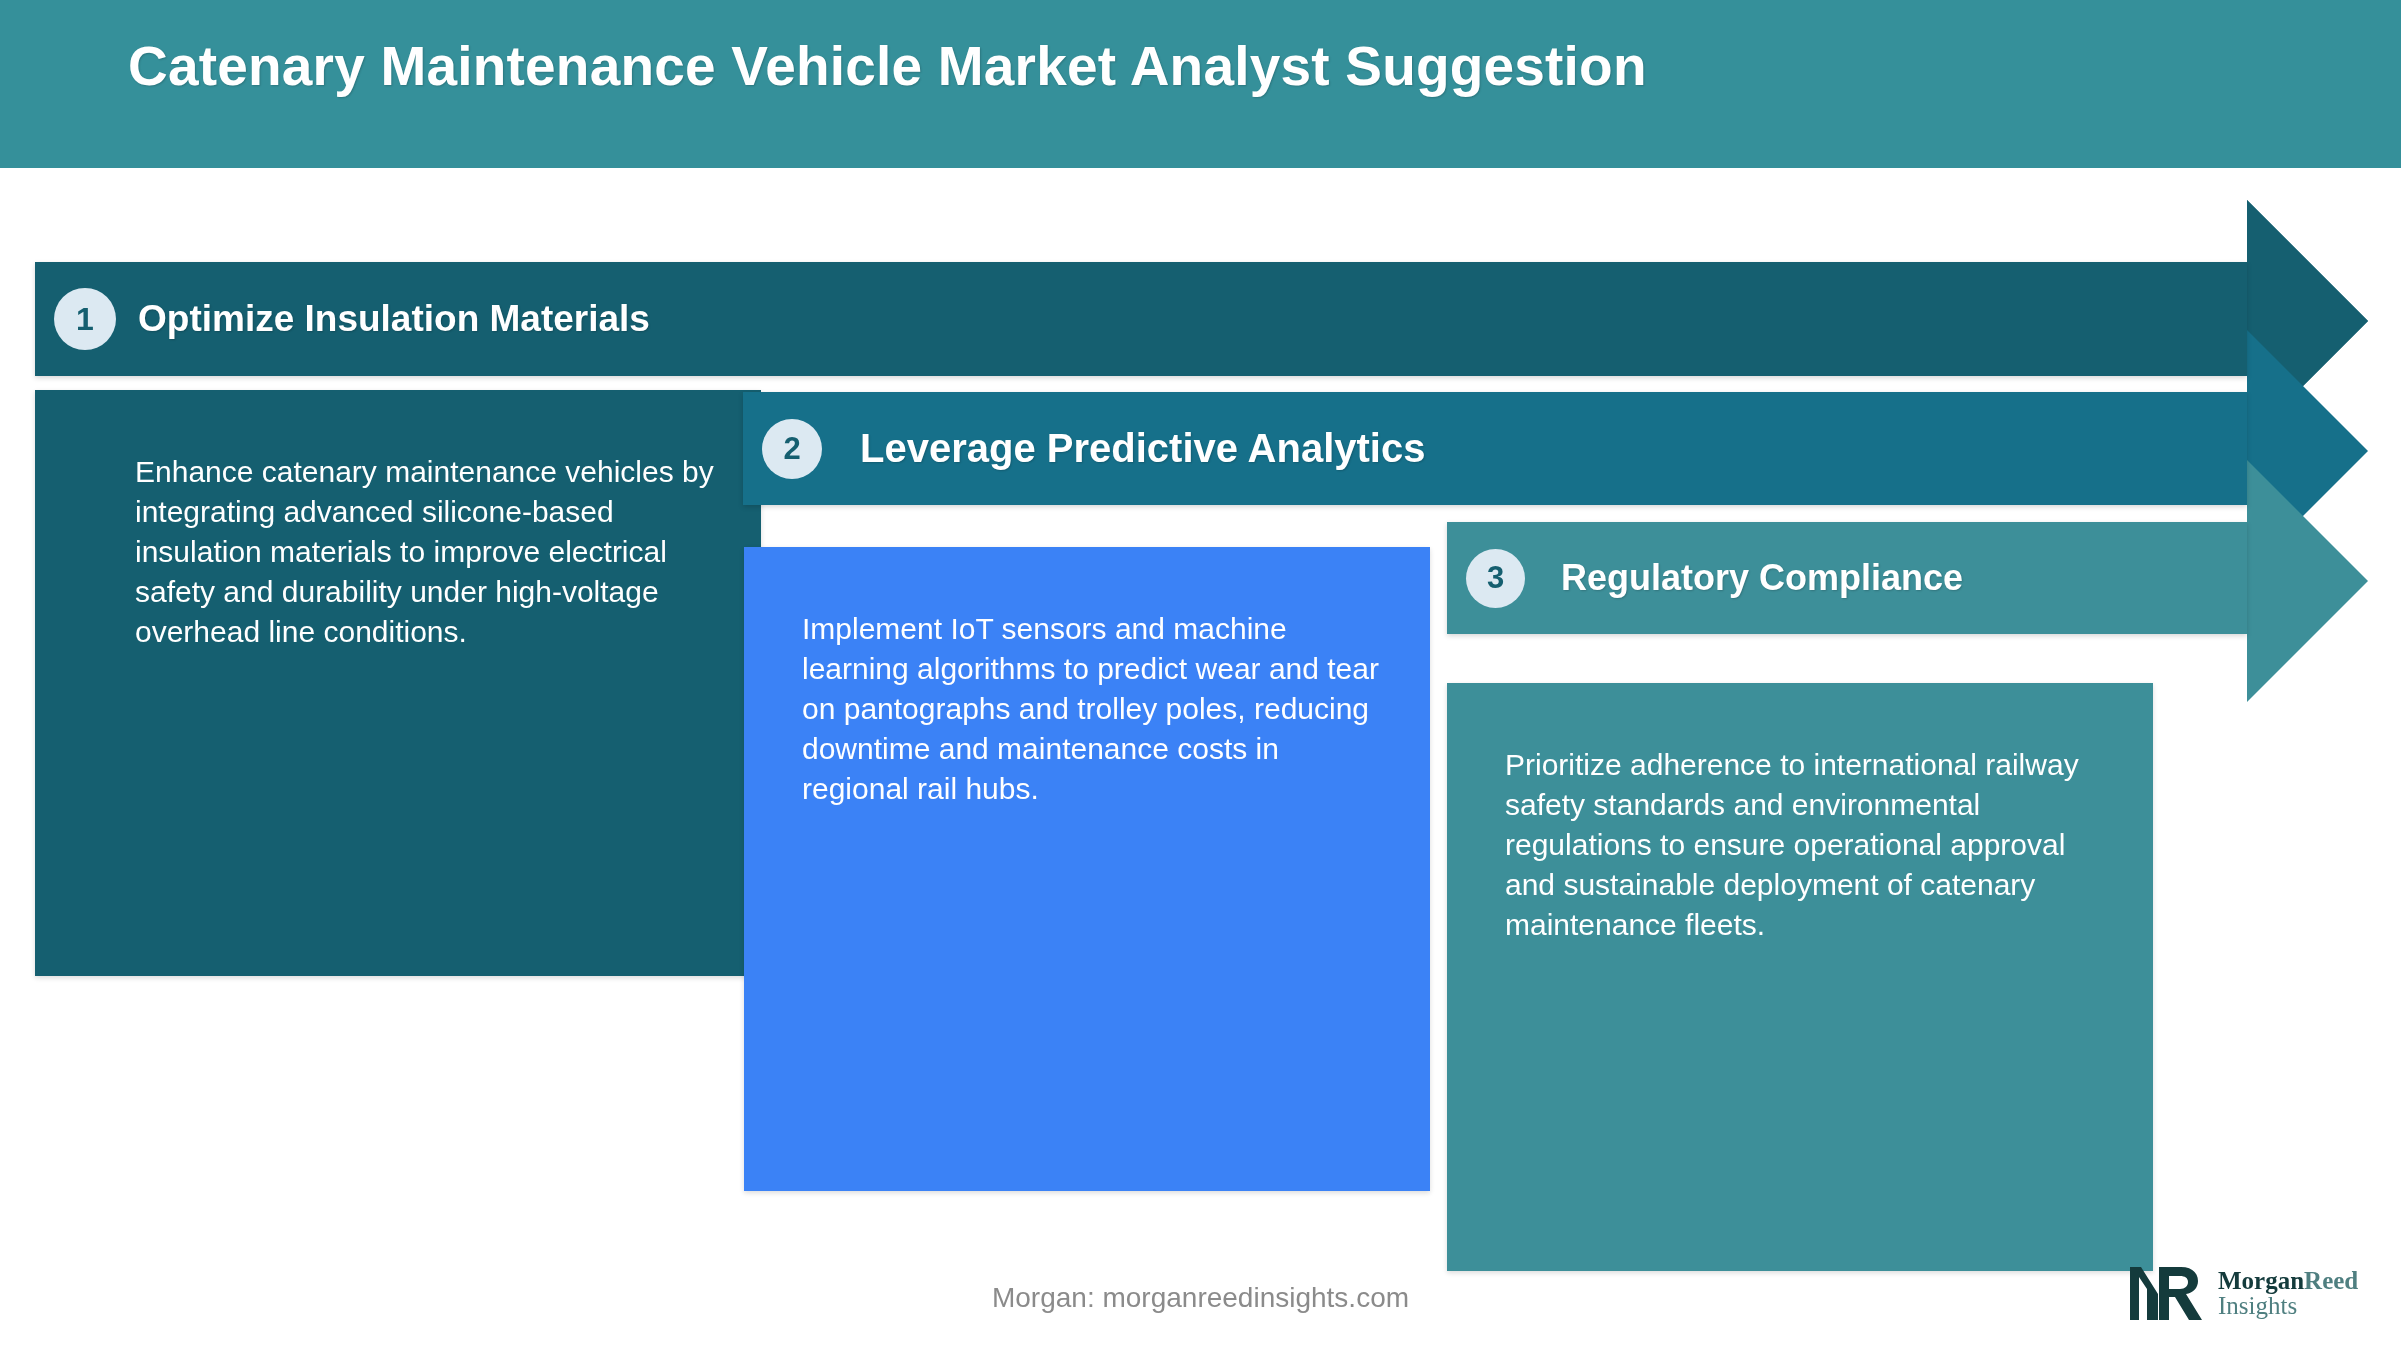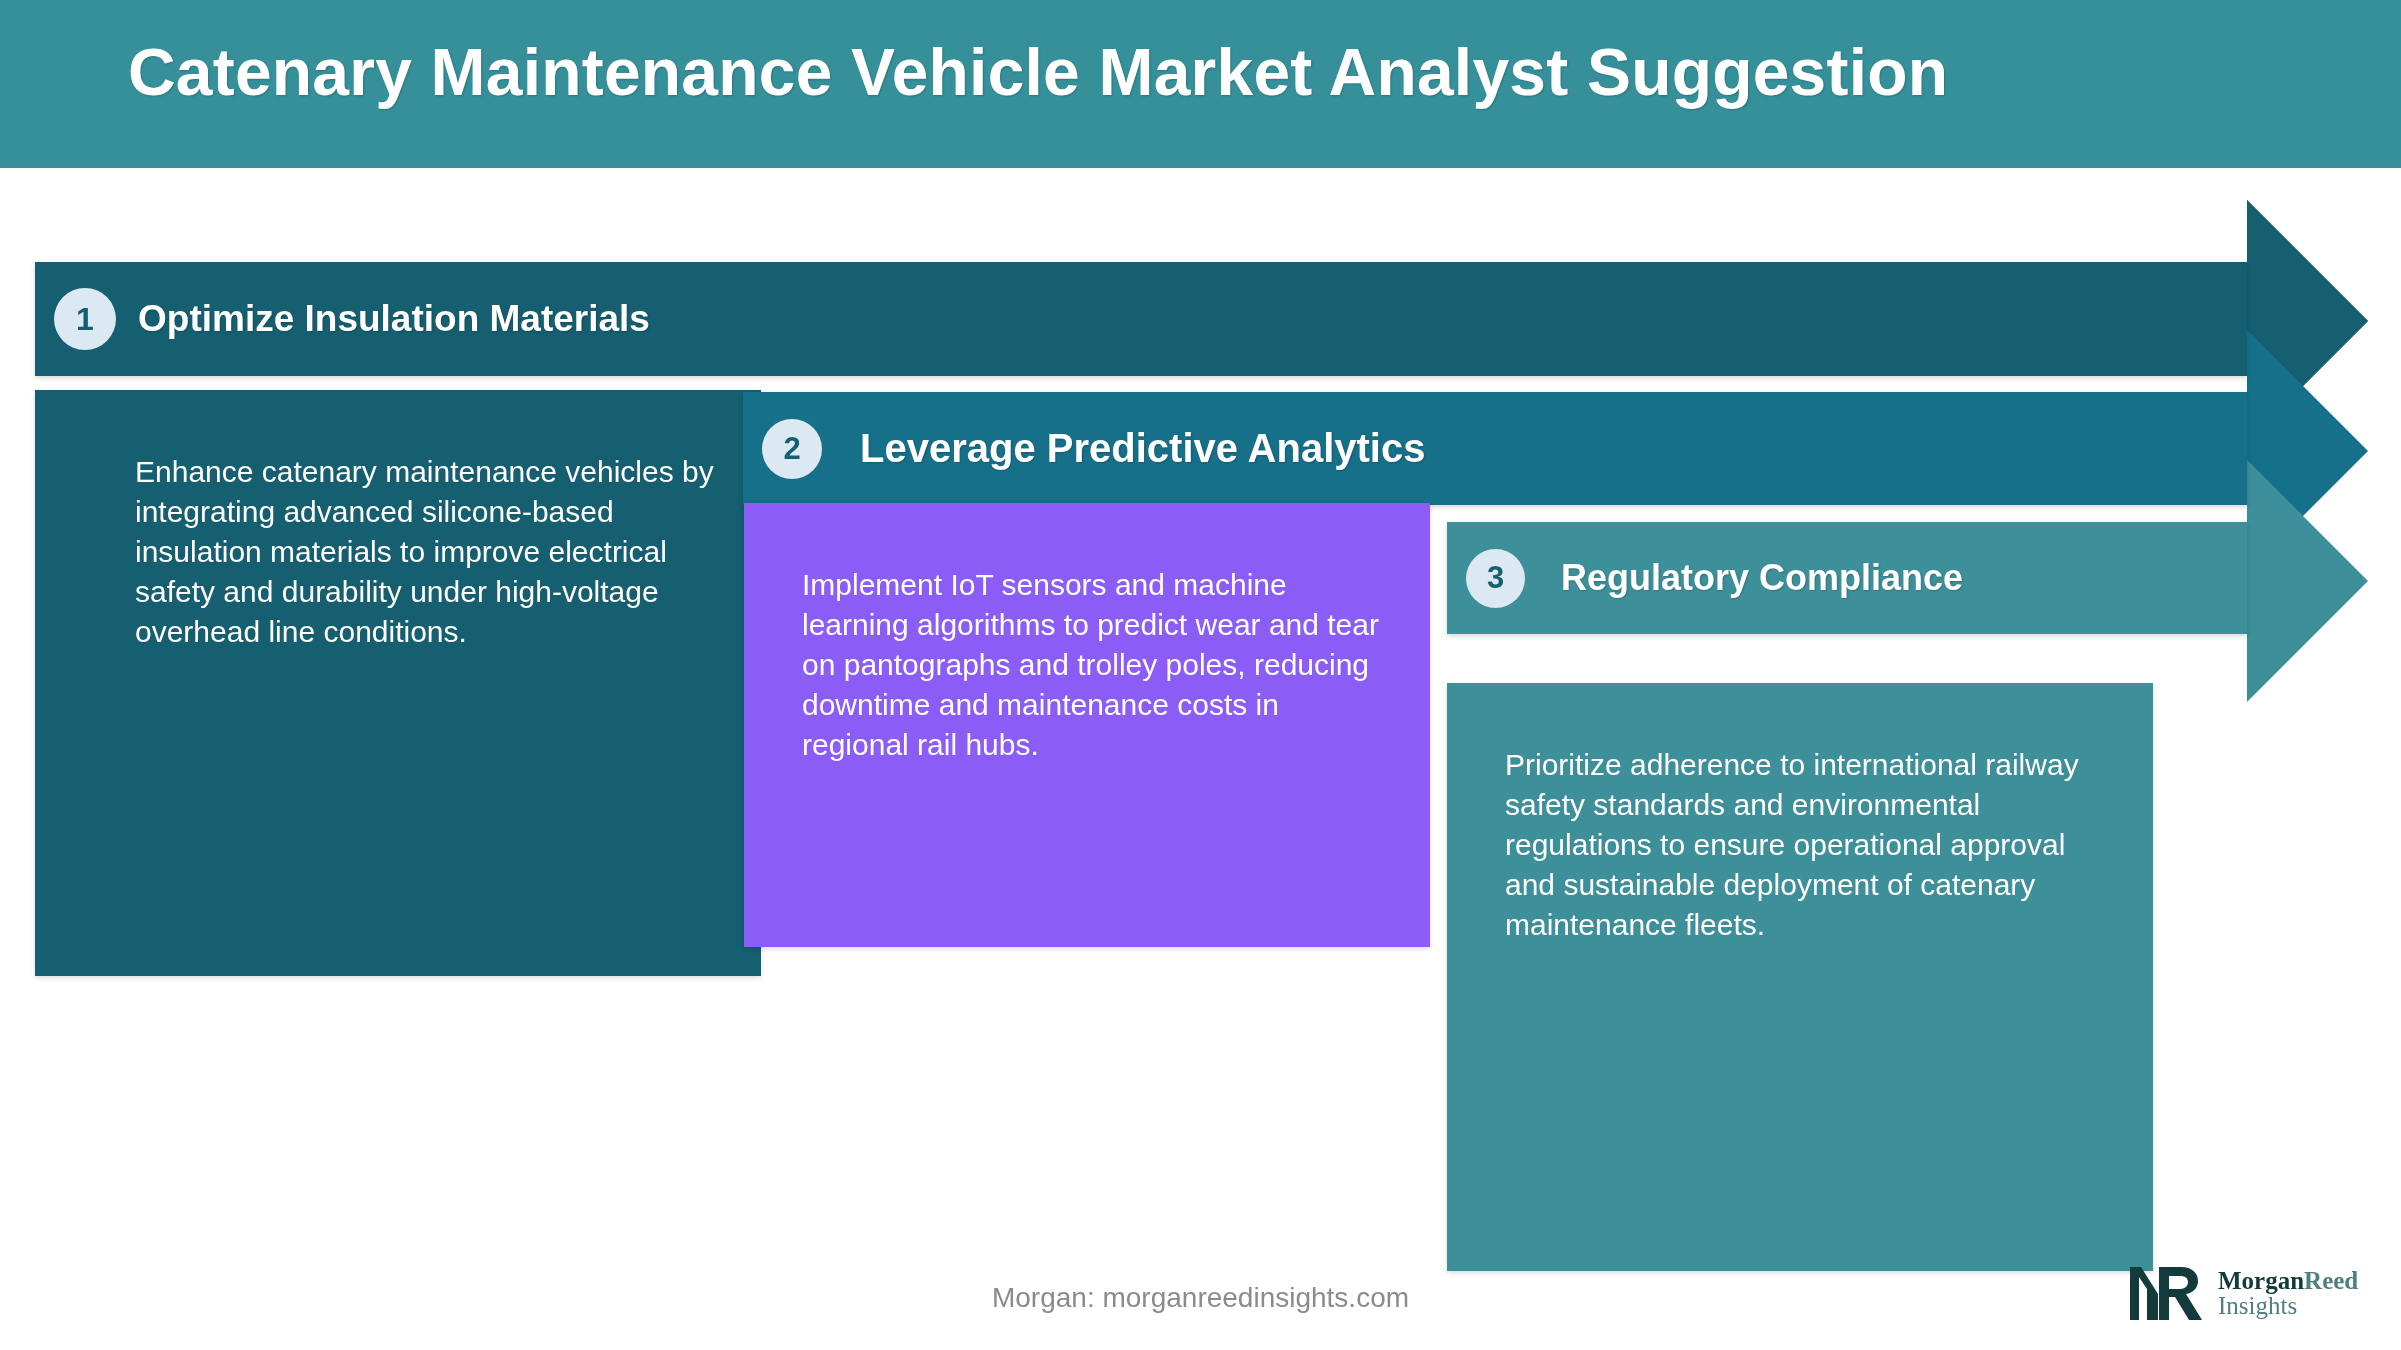--- a/index.html
+++ b/index.html
@@ -12,21 +12,21 @@
   }
   #stage{position:absolute;inset:0;}
 
   
   .header-bar{
     position:absolute;left:0;top:0;width:2401px;height:168px;
     background:#35909a;
   }
   .header-title{
     position:absolute;left:128px;top:34px;
-    font-size:66px;font-weight:bold;color:#ffffff;
+    font-size:55px;font-weight:bold;color:#ffffff;
     letter-spacing:.2px;white-space:nowrap;
     text-shadow:1px 1px 2px rgba(0,0,0,.18);
   }
 
   
   #arrow-layer{position:absolute;left:0;top:0;width:2401px;height:1350px;}
 
   
   .band{
     position:absolute;
@@ -63,21 +63,21 @@
     box-shadow:0 2px 5px rgba(0,0,0,.14);
   }
   .card-text{
     color:#ffffff;
     font-size:30px;
     line-height:40px;
   }
   #card-1{left:35px;top:390px;width:688px;height:586px;background:#155f70;padding-left:38px;}
   #card-1 .card-text{margin:62px 44px 0 62px;}
 
-  #card-2{left:744px;top:503px;width:686px;height:444px;background:#8b5cf6;}
+  #card-2{left:744px;top:547px;width:686px;height:644px;background:#3b82f6;}
   #card-2 .card-text{margin:62px 40px 0 58px;}
 
   #card-3{left:1447px;top:650px;width:706px;height:588px;background:#3d8f99;margin-top:33px;}
   #card-3 .card-text{margin:62px 30px 0 58px;}
 
   
   .source-line{
     position:absolute;left:0;top:1282px;width:2401px;
     text-align:center;
     font-size:28px;color:#8b8b8b;

